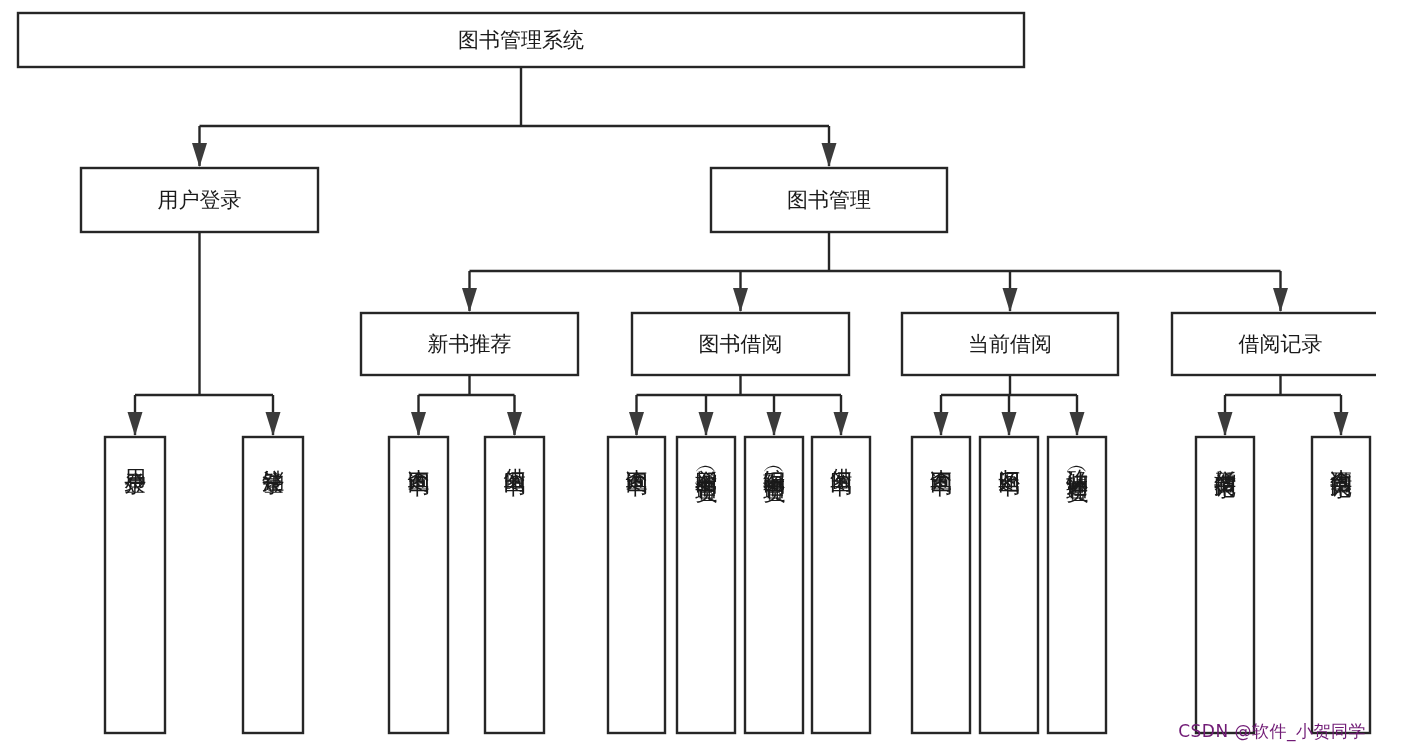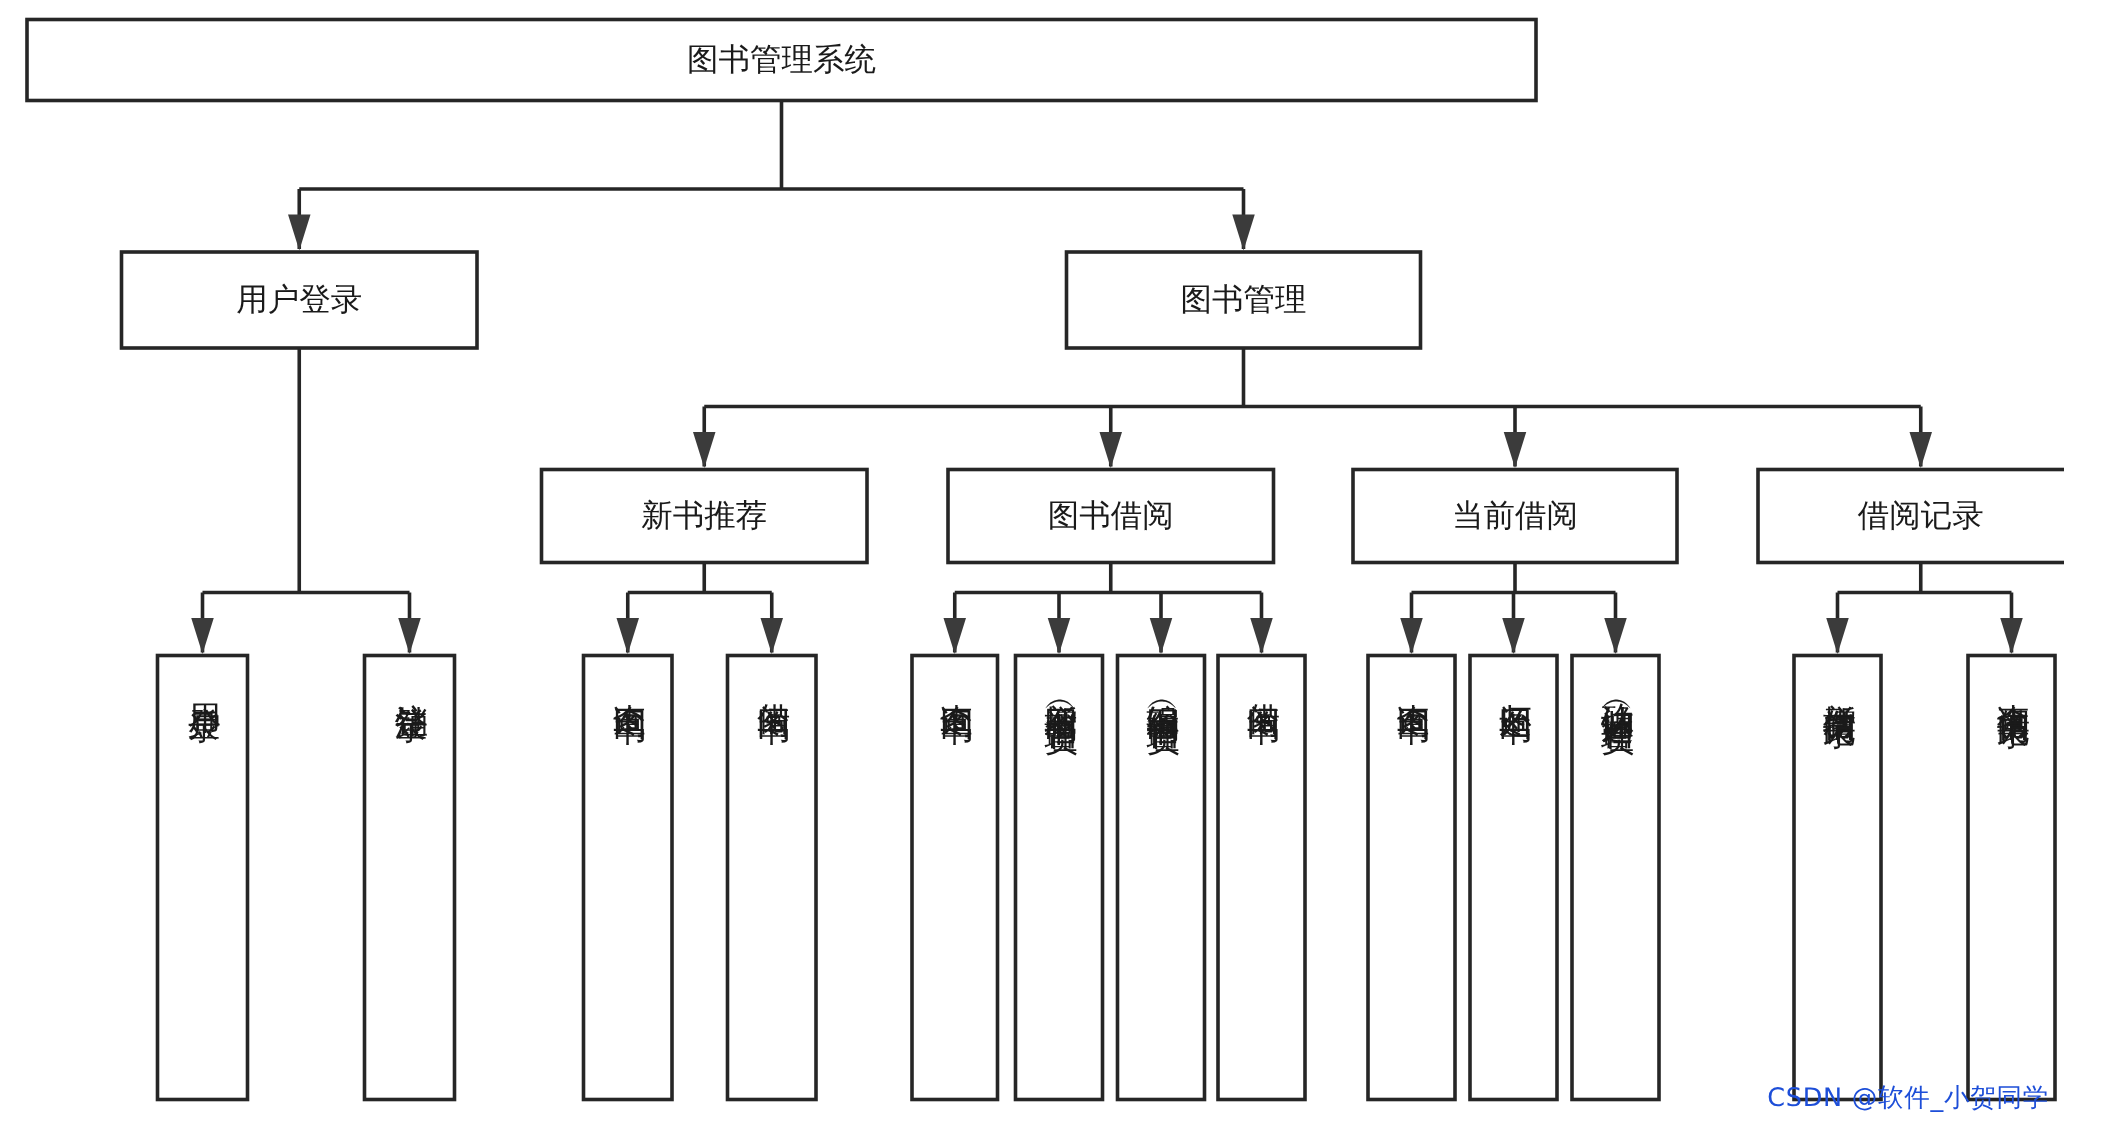--- a/index.html
+++ b/index.html
@@ -71,21 +71,21 @@
     letter-spacing: 2px;
     color: #1a1a1a;
     white-space: nowrap;
   }
   .watermark {
     position: absolute;
     right: 10px;
     bottom: 4px;
     font-family: "DejaVu Sans", "Liberation Sans", sans-serif;
     font-size: 17px;
-    color: #1d4ed8;
+    color: #701a75;
     letter-spacing: 0.5px;
     user-select: none;
   }
 </style>
 </head>
 <body>
 
 <div id="diagram-root">
 
   <svg id="tree-svg" viewBox="0 0 1405 747">

